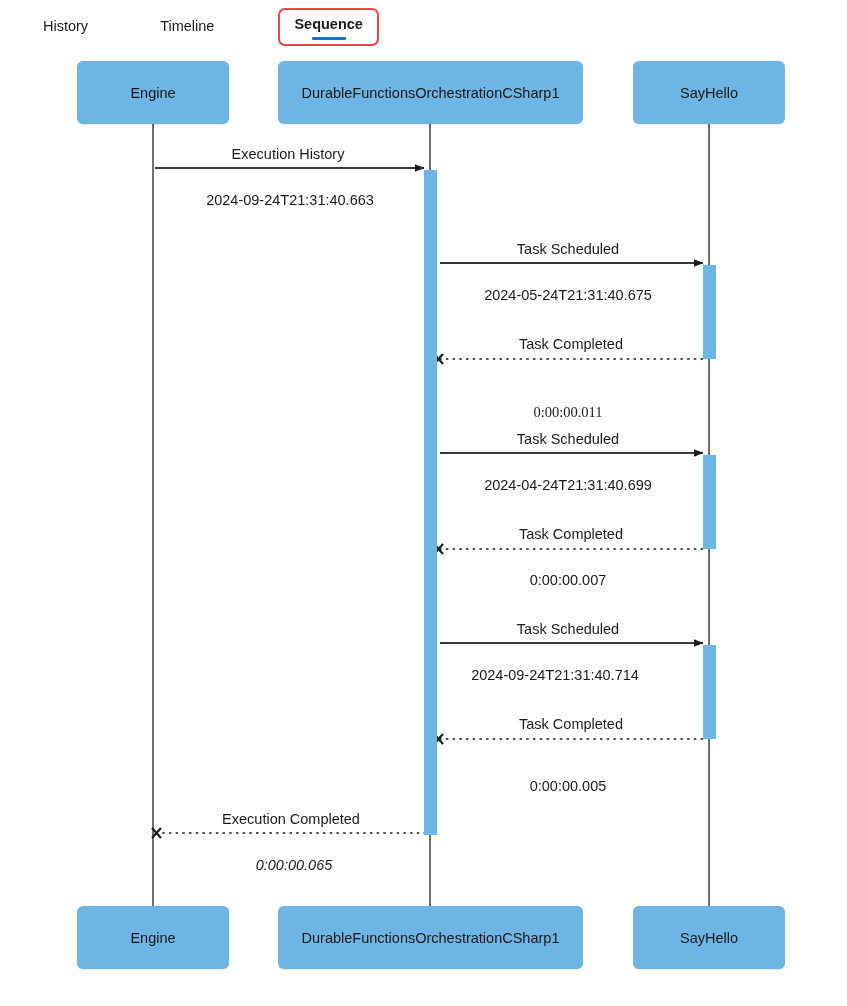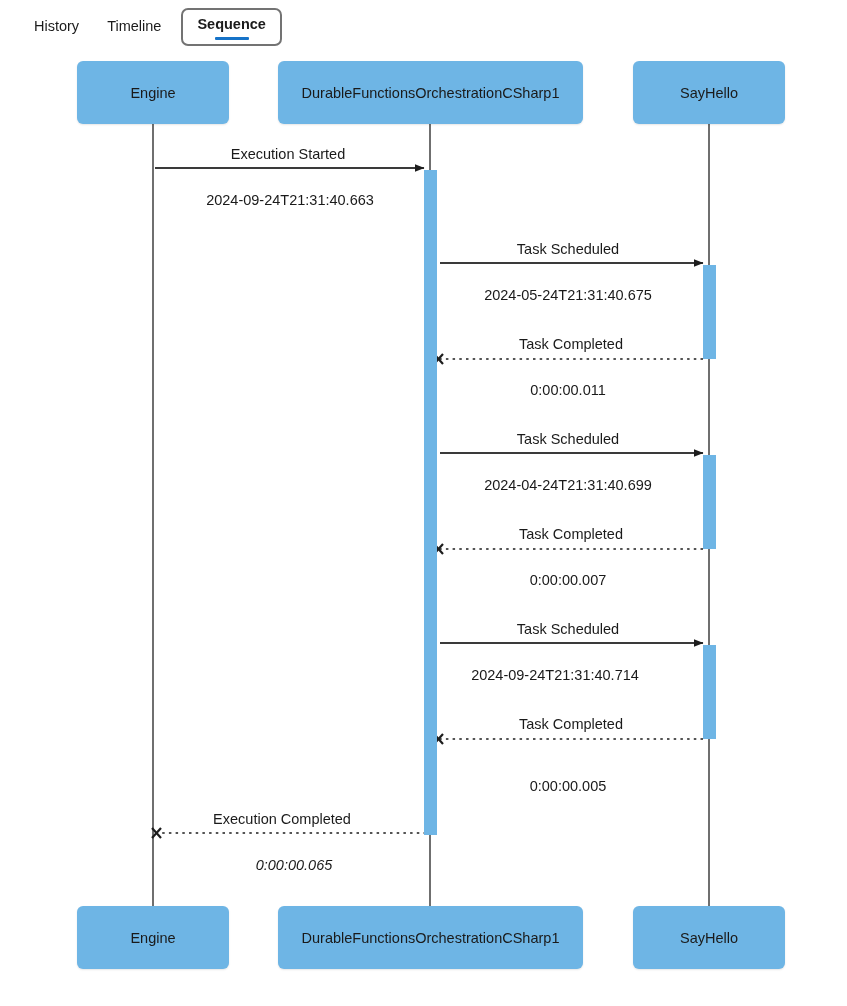--- a/index.html
+++ b/index.html
@@ -18,40 +18,41 @@
 
   
   #tab-bar {
     position: absolute;
     left: 0;
     top: 0;
     width: 847px;
     height: 54px;
     display: flex;
     align-items: center;
-    padding-left: 26px;
+    padding-left: 35px;
     box-sizing: border-box;
+    gap: 44px;
   }
   .tab {
     font-size: 14.5px;
     color: #1b1b1b;
     padding: 4px 6px;
     margin-right: 12px;
     line-height: 1.1;
     cursor: pointer;
     background: transparent;
     border: 2px solid transparent;
     border-radius: 7px;
     position: relative;
     box-sizing: border-box;
     text-align: center;
   }
   .tab.active {
     font-weight: bold;
-    border: 2px solid #737373;
+    border: 2px solid #ef4444;
     padding: 7px 14px 11px 14px;
     margin-right: 0;
     background: #ffffff;
   }
   .tab-underline {
     position: absolute;
     left: 50%;
     transform: translateX(-50%);
     bottom: 4px;
     width: 34px;
@@ -196,37 +197,37 @@
   <div class="participant-box" style="left:77px; top:906px; width:152px; height:63px;">
     <span class="participant-label">Engine</span>
   </div>
   <div class="participant-box" style="left:278px; top:906px; width:305px; height:63px;">
     <span class="participant-label">DurableFunctionsOrchestrationCSharp1</span>
   </div>
   <div class="participant-box" style="left:633px; top:906px; width:152px; height:63px;">
     <span class="participant-label">SayHello</span>
   </div>
 
-  <div class="msg-label" style="left:288px; top:146px;">Execution Started</div>
+  <div class="msg-label" style="left:288px; top:146px;">Execution History</div>
   <div class="msg-sublabel" style="left:290px; top:192px;">2024-09-24T21:31:40.663</div>
 
   <div class="msg-label" style="left:568px; top:241px;">Task Scheduled</div>
   <div class="msg-sublabel" style="left:568px; top:287px;">2024-05-24T21:31:40.675</div>
 
   <div class="msg-label" style="left:571px; top:336px;">Task Completed</div>
-  <div class="msg-sublabel" style="left:568px; top:382px;">0:00:00.011</div>
+  <div class="msg-sublabel" style="left:568px; top:404px;font-family:Liberation Serif, serif;">0:00:00.011</div>
 
   <div class="msg-label" style="left:568px; top:431px;">Task Scheduled</div>
   <div class="msg-sublabel" style="left:568px; top:477px;">2024-04-24T21:31:40.699</div>
 
   <div class="msg-label" style="left:571px; top:526px;">Task Completed</div>
   <div class="msg-sublabel" style="left:568px; top:572px;">0:00:00.007</div>
 
   <div class="msg-label" style="left:568px; top:621px;">Task Scheduled</div>
   <div class="msg-sublabel" style="left:555px; top:667px;">2024-09-24T21:31:40.714</div>
 
   <div class="msg-label" style="left:571px; top:716px;">Task Completed</div>
   <div class="msg-sublabel" style="left:568px; top:778px;">0:00:00.005</div>
 
-  <div class="msg-label" style="left:282px; top:811px;">Execution Completed</div>
+  <div class="msg-label" style="left:291px; top:811px;">Execution Completed</div>
   <div class="msg-sublabel" style="left:294px; top:857px;font-style:italic;">0:00:00.065</div>
 
 </div>
 
 </body></html>

